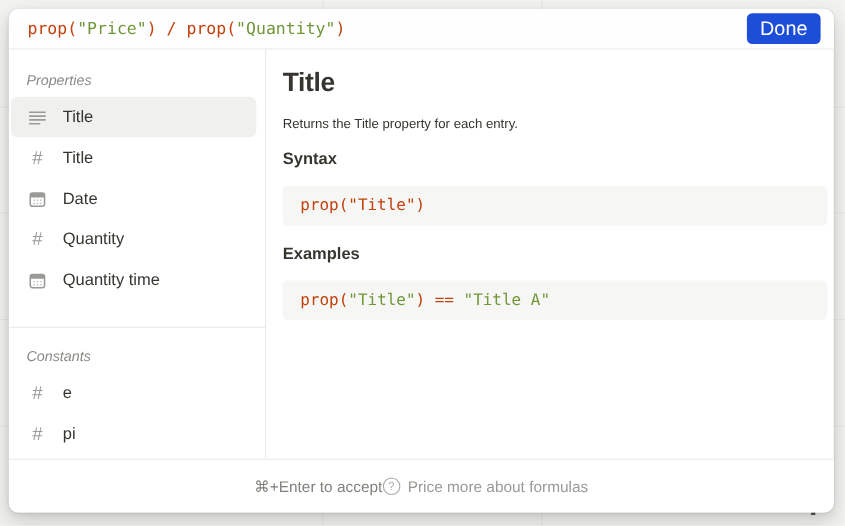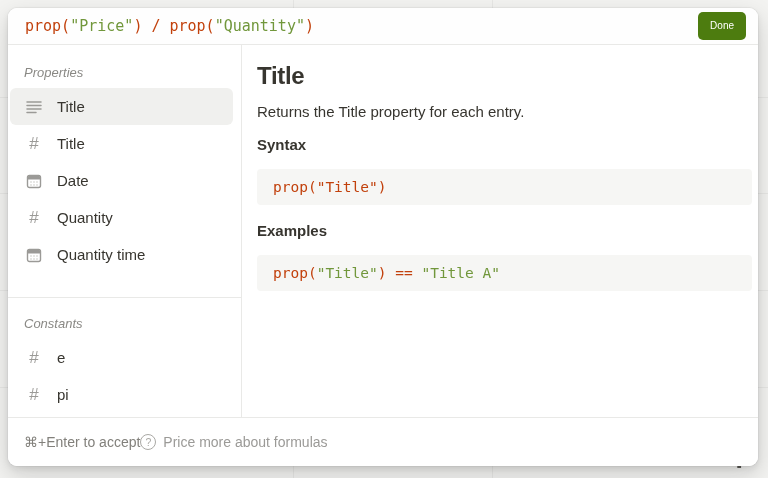--- a/index.html
+++ b/index.html
@@ -31,22 +31,22 @@
     flex:0 0 37px; display:flex; align-items:center;
     padding:0 12px 0 17px; border-bottom:1px solid #e9e9e7; background:#fefefe;
   }
   .formula {
     flex:1; font-family:"DejaVu Sans Mono","Liberation Mono",monospace;
     font-size:15px; color:#37352f; white-space:pre; cursor:text;
   }
   .tok-plain { color:#c2410c; }
   .tok-string { color:#71973b; }
   .done-btn {
-    background:#4d7c0f; color:#fff; border:none; border-radius:5px;
-    font-family:"Liberation Sans",sans-serif; font-size:10px; font-weight:500;
+    background:#1d4ed8; color:#fff; border:none; border-radius:5px;
+    font-family:"Liberation Sans",sans-serif; font-size:18px; font-weight:500;
     padding:5px 12px; cursor:pointer; line-height:18px;
   }
 
   .body { flex:1; display:flex; min-height:0; }
 
   
   .sidebar { flex:0 0 234px; width:234px; border-right:1px solid #e9e9e7; padding-top:12px; overflow:hidden; }
   .section-label { padding:8px 16px; font-size:13px; color:#8a8985;font-style:italic; }
   .item {
     display:flex; align-items:center; gap:13px;
@@ -54,32 +54,32 @@
     border-radius:6px; font-size:15px; color:#37352f; cursor:pointer;
   }
   .item.selected { background:#f0f0ee; }
   .item .icon { width:20px; display:flex; justify-content:center; align-items:center; color:#9b9a97; flex:0 0 20px; }
   .hash-glyph { font-size:17px; color:#9b9a97; line-height:1; }
   .section-divider { border-top:1px solid #e9e9e7; margin:24px 0 10px 0; }
 
   
   .main { flex:1; min-width:0; padding:17px 6px 0 15px; overflow:hidden; }
   .doc-title { font-size:24px; font-weight:700; letter-spacing:-0.3px; margin:0 0 12px; color:#37352f; }
-  .desc { font-size:15px; line-height:20px; margin:0 0 14px; color:#37352f; }
+  .desc { font-size:12px; line-height:20px; margin:0 0 14px; color:#37352f; }
   .subhead { font-size:15px; font-weight:700; margin:0 0 16px; color:#37352f; }
   .code-block {
     background:#f6f6f4; border-radius:4px; padding:8px 16px; margin:0 0 17px;
     font-family:"DejaVu Sans Mono","Liberation Mono",monospace;
     font-size:14.5px; line-height:20px; white-space:pre; color:#37352f;
   }
 
   
   .footer {
     flex:0 0 29px; border-top:1px solid #e9e9e7;
-    display:flex; align-items:center; justify-content:flex-start;
+    display:flex; align-items:center; justify-content:center;
     padding:16px 16px; font-size:14px; color:#82807b; background:#fff;
   }
   .footer-right { display:flex; align-items:center; gap:7px; color:#9b9a97; cursor:pointer; }
   .help-circle {
     width:16px; height:16px; border:1.2px solid #aaa9a5; border-radius:50%;
     display:flex; align-items:center; justify-content:center;
     font-size:10.5px; color:#aaa9a5; line-height:1;
   }
 </style>
 </head>

